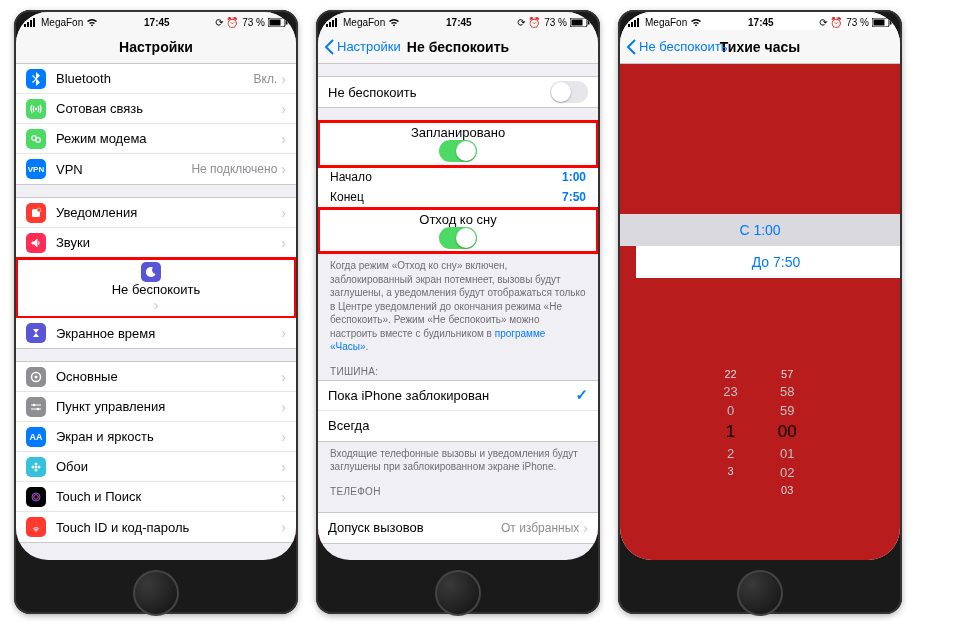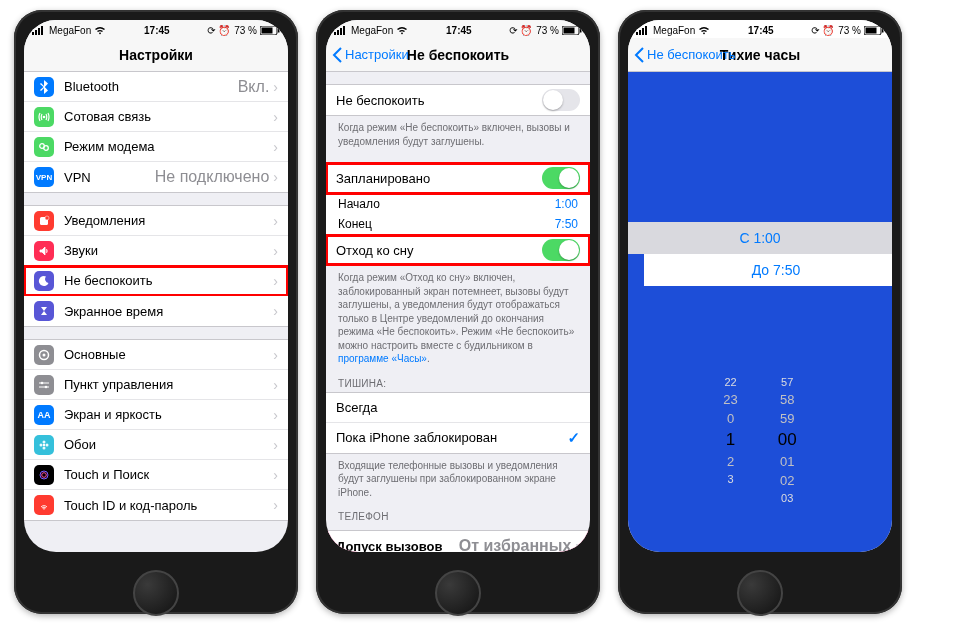--- a/index.html
+++ b/index.html
@@ -9,22 +9,22 @@
     display: flex;
     gap: 18px;
     padding: 10px 14px;
     width: 972px;
     height: 625px;
   }
   .phone {
     width: 284px;
     height: 604px;
     background: #1a1a1a;
-    border-radius: 28px;
-    padding: 10px;
+    border-radius: 16px;
+    padding: 2px;
     position: relative;
     box-shadow: inset 0 0 0 2px #333, 0 2px 6px rgba(0,0,0,.3);
   }
   .phone::before {  content:""; }
   .screen {
     width: 100%;
     height: 100%;
     background: #efeff4;
     border-radius: 32px;
     overflow: hidden;
@@ -87,21 +87,21 @@
     background:#fff;
   }
   .row:last-child { border-bottom:none; }
   .row .icon {
     width:20px; height:20px; border-radius:5px;
     margin-right:10px; flex-shrink:0;
     display:flex; align-items:center; justify-content:center;
     color:#fff; font-size:11px; font-weight:600;
   }
   .row .label { flex:1; font-size:13px; }
-  .row .value { color:#8e8e93; font-size:16px; margin-right:4px;}
+  .row .value { color:#8e8e93; font-size:12px; margin-right:4px;}
   .chev { color:#c7c7cc; font-size:14px; }
   .footer-text {
     font-size:10px; color:#6d6d72; padding:5px 12px 2px; line-height:1.35;
   }
   .footer-text .link { color:#007aff; }
   .header-text {
     font-size:10px; color:#6d6d72; padding:10px 12px 3px;
     text-transform: uppercase; letter-spacing:.3px;
   }
   .toggle {
@@ -109,27 +109,27 @@
     background:#e5e5ea;
   }
   .toggle::after {
     content:""; position:absolute; width:20px; height:20px; border-radius:50%;
     background:#fff; top:1px; left:1px; box-shadow:0 1px 2px rgba(0,0,0,.3);
     transition:left .1s;
   }
   .toggle.on { background:#4cd964; }
   .toggle.on::after { left:17px; }
   .checkmark { color:#007aff; font-size:15px; font-weight:600; }
-  .highlight { outline: 3px solid #ff0000; outline-offset:-2px; }
+  .highlight { outline: 3px solid #ff0000; outline-offset:-2px;flex-direction:column; }
   .time-row {
     display:flex; justify-content:space-between;
     padding: 3px 12px; font-size:12px; background:#fff;align-items:flex-end;
   }
   .time-row .l { color:#000; }
-  .time-row .v { color:#007aff; }
+  .time-row .v { color:#007aff;font-weight:bold; }
   .picker-row {
     width:100%; text-align:center; padding:8px 0; font-size:14px;
   }
   .picker-row.sel { background:#d9d9de; color:#000;}
   .picker-row.blue { color:#007aff; background:#fff;margin-left:16px; }
   .spinner {
     margin-top:90px;
     display:flex; gap:40px; justify-content:center;
     font-size:15px; color:#000;
   }
@@ -362,21 +362,20 @@
      </div>
      <span>Не беспокоить</span>
    </div>
    <div class="content">
      <div class="group">
        <div class="row">
          <span class="label">Не беспокоить</span>
          <div class="toggle"></div>
        </div>
      </div>
-     <div class="footer-text">Когда режим «Не беспокоить» включен, вызовы и уведомления будут заглушены.</div>
 
      <div class="group">
        <div class="row highlight">
          <span class="label">Запланировано</span>
          <div class="toggle on"></div>
        </div>
        <div style="background:#fff;border-bottom:1px solid #e5e5e8;">
          <div class="time-row">
            <span class="l">Начало</span>
            <span class="v">1:00</span>
@@ -391,31 +390,31 @@
          <div class="toggle on"></div>
        </div>
      </div>
      <div class="footer-text">
        <span>Когда режим «Отход ко сну» включен, заблокированный экран потемнеет, вызовы будут заглушены, а уведомления будут отображаться только в Центре уведомлений до окончания режима «Не беспокоить». Режим «Не беспокоить» можно настроить вместе с будильником в </span><span class="link">программе «Часы»</span>.
      </div>
 
      <div class="header-text">ТИШИНА:</div>
      <div class="group" style="margin-top:0;">
        <div class="row">
-         <span class="label">Всегда</span>
-       </div>
-       <div class="row">
          <span class="label">Пока iPhone заблокирован</span>
          <span class="checkmark">✓</span>
        </div>
+       <div class="row">
+         <span class="label">Всегда</span>
+       </div>
      </div>
      <div class="footer-text">Входящие телефонные вызовы и уведомления будут заглушены при заблокированном экране iPhone.</div>
 
      <div class="header-text">ТЕЛЕФОН</div>
-     <div class="group" style="margin-top:5px;font-weight:bold;">
+     <div class="group" style="margin-top:12px;">
        <div class="row">
          <span class="label">Допуск вызовов</span>
          <span class="value">От избранных</span>
          <span class="chev">›</span>
        </div>
      </div>
    </div>
   </div>
  </div>
  <div class="home-btn"></div>
@@ -451,21 +450,21 @@
    </div>
    <div class="navbar">
      <div class="nav-back">
        <svg viewBox="0 0 11 16">
               <path d="M9 1 L2 8 L9 15" fill="none" stroke="#007aff" stroke-width="2"></path>
             </svg>
        <span>Не беспокоить</span>
      </div>
      <span>Тихие часы</span>
    </div>
-   <div class="content" style="background:#1d4ed8;">
+   <div class="content" style="background:#b91c1c;">
      <div style="height:150px;"></div>
      <div class="picker-row sel">
        <span style="color:#007aff;">С 1:00</span>
      </div>
      <div class="picker-row blue">
        <span>До 7:50</span>
      </div>
      <div class="spinner">
        <div class="col">
          <span class="faded2">22</span>

